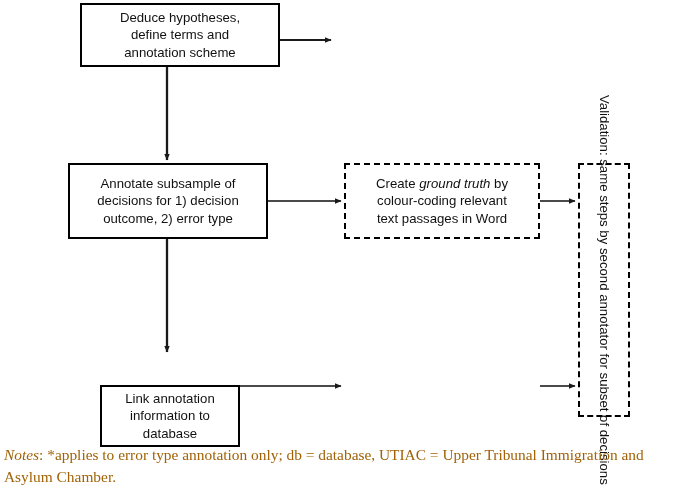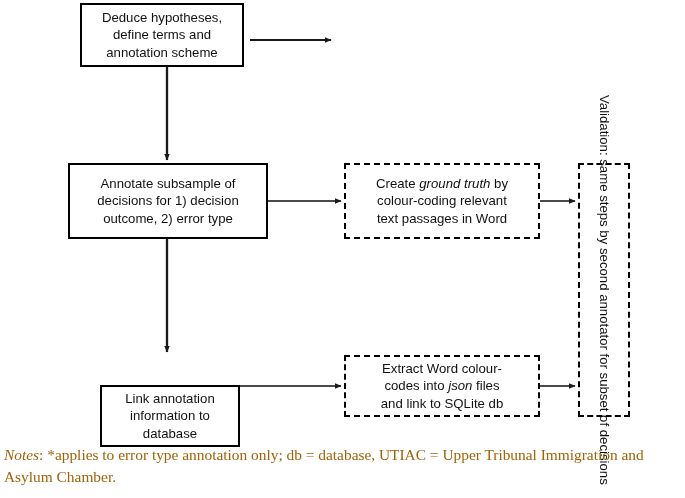--- a/index.html
+++ b/index.html
@@ -45,21 +45,21 @@
     border: 2px dashed #000000;
   }
 
   .node .txt {
     display: block;
     padding: 0 5px;
     white-space: pre-line;
   }
 
   
-  #node-deduce        { left: 80px;  top: 3px;   width: 164px; height: 64px; }
+  #node-deduce        { left: 80px;  top: 3px;   width: 200px; height: 64px; }
   #node-interview     { left: 334px; top: 3px;   width: 210px; height: 68px; }
 
   #node-annotate      { left: 68px;  top: 163px; width: 200px; height: 76px; }
   #node-ground-truth  { left: 344px; top: 163px; width: 196px; height: 76px; }
 
   #node-link          { left: 100px; top: 355px; width: 140px; height: 62px; margin-top: 30px; }
   #node-extract       { left: 344px; top: 355px; width: 196px; height: 62px; }
 
   #node-validation    { left: 578px; top: 163px; width: 52px; height: 254px; }
   #node-validation .txt {
@@ -138,25 +138,20 @@
 colour-coding relevant
 text passages in Word</span></span>
   </div>
 
   <div class="node solid-box" id="node-link">
     <span class="txt">Link annotation
 information to
 database</span>
   </div>
 
-  <div class="node dashed-box" id="node-extract">
-    <span class="txt"><span>Extract Word colour-
-codes into </span><span class="ital">json</span><span> files
-and link to SQLite db</span></span>
-  </div>
 
   <div class="node dashed-box" id="node-validation">
     <span class="txt">Validation: same steps by second annotator for subset of decisions</span>
   </div>
 
 </div>
 
 <div id="notes"><span class="lead">Notes</span><span>: *applies to error type annotation only; db = database, UTIAC = Upper Tribunal Immigration and Asylum Chamber.</span></div>
 
 </body></html>

